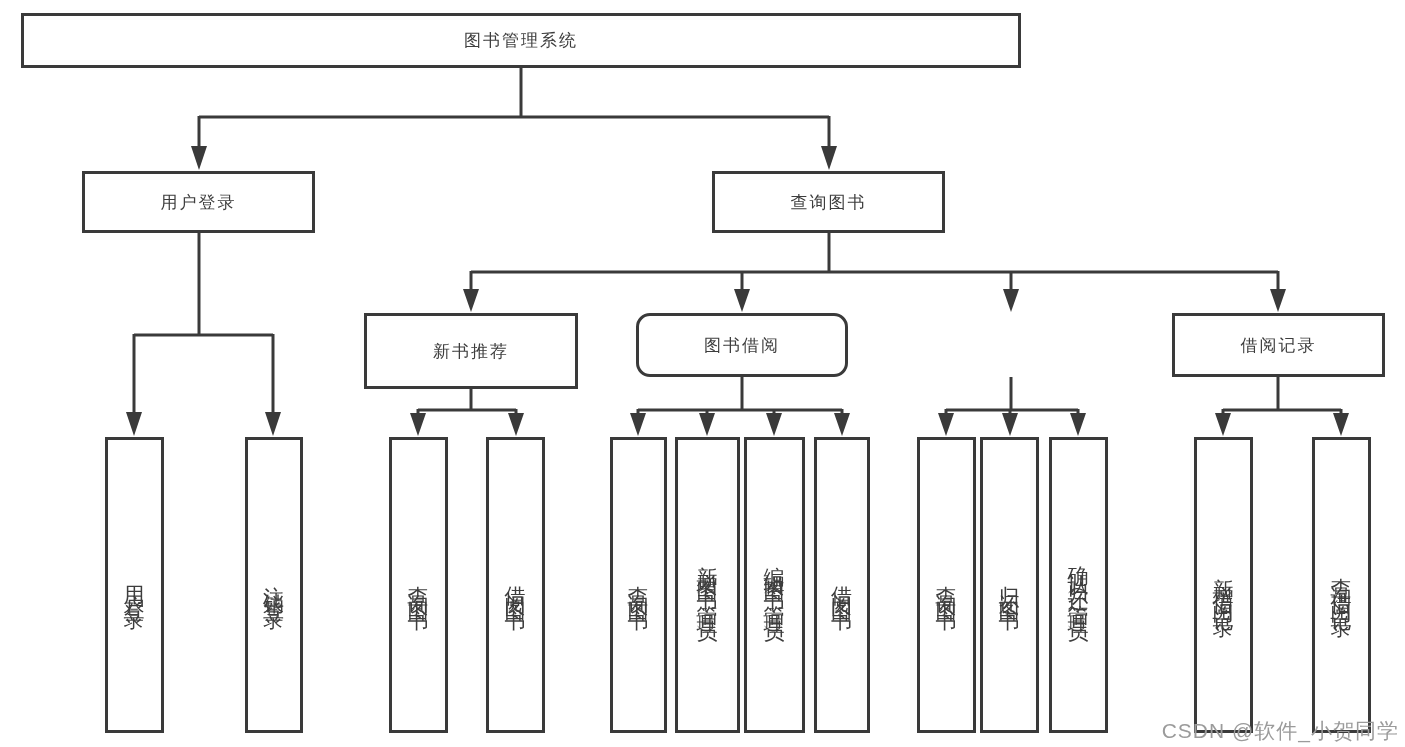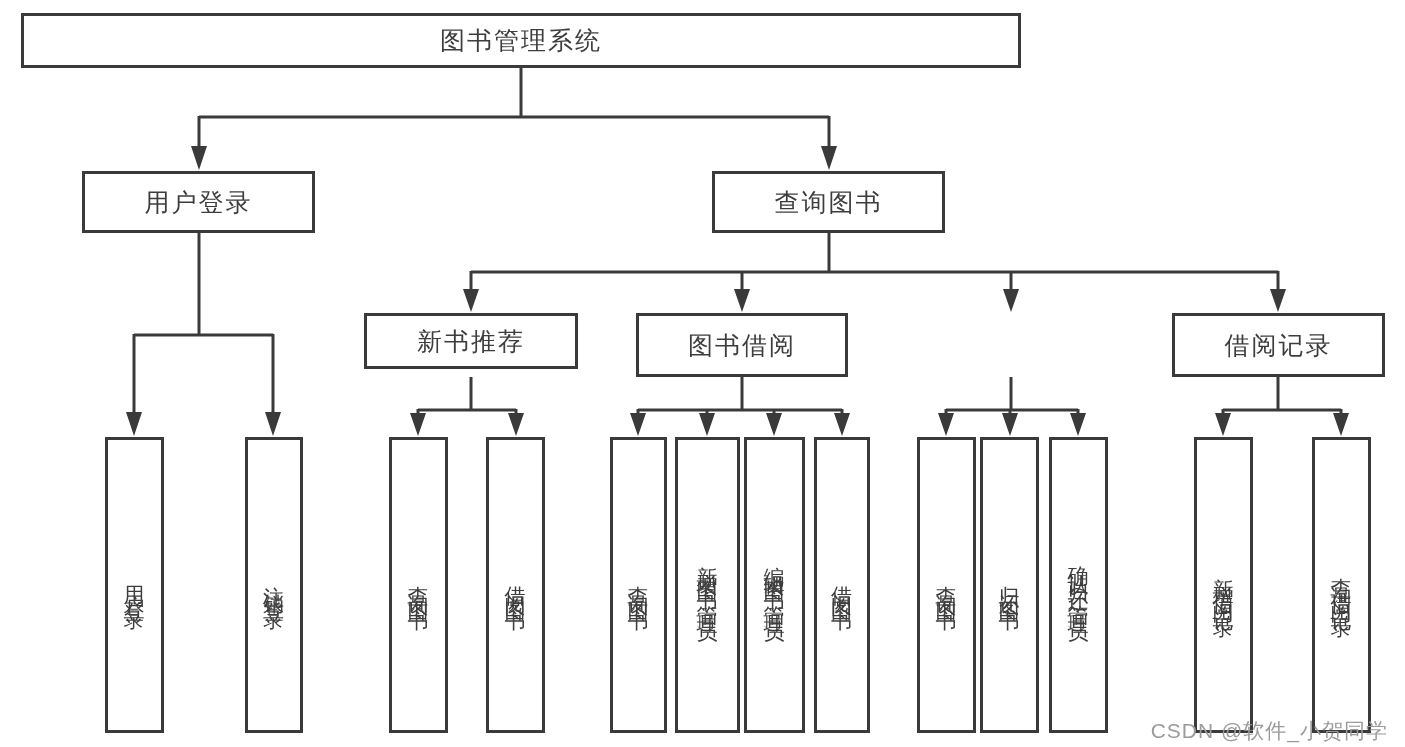--- a/index.html
+++ b/index.html
@@ -21,35 +21,35 @@
     position: absolute;
     box-sizing: border-box;
     background: #ffffff;
     border: 3px solid #3a3a3a;
     display: flex;
     align-items: center;
     justify-content: center;
     color: #3d3d3d;
   }
   .node.h span {
-    font-size: 25px;
+    font-size: 17px;
     letter-spacing: 2px;
     white-space: nowrap;
   }
   .node.v span {
     writing-mode: vertical-rl;
     text-orientation: mixed;
     font-size: 21px;
     letter-spacing: 8px;
     line-height: 1;
     white-space: nowrap;
   }
   .watermark {
     position: absolute;
-    right: 17px;
+    right: 6px;
     bottom: 2px;
     font-size: 21px;
     color: #9b9b9b;
     letter-spacing: 1px;
     white-space: nowrap;
     margin-top: 23px;
   }
 </style>
 </head>
 <body>
@@ -133,24 +133,24 @@
     <span>图书管理系统</span>
   </div>
 
   <div class="node h" style="left:82px; top:171px; width:233px; height:62px;">
     <span>用户登录</span>
   </div>
   <div class="node h" style="left:712px; top:171px; width:233px; height:62px;">
     <span>查询图书</span>
   </div>
 
-  <div class="node h" style="left:364px; top:313px; width:214px; height:56px;justify-content:center;">
+  <div class="node h" style="left:364px; top:313px; width:214px; height:76px;justify-content:center;">
     <span>新书推荐</span>
   </div>
-  <div class="node h" style="left:636px; top:313px; width:212px; height:64px;">
+  <div class="node h" style="left:636px; top:313px; width:212px; height:64px;border-radius:14px;">
     <span>图书借阅</span>
   </div>
   <div class="node h" style="left:1172px; top:313px; width:213px; height:64px;">
     <span>借阅记录</span>
   </div>
 
   <div class="node v" style="left:105px; top:437px; width:59px; height:296px;">
     <span>用户登录</span>
   </div>
   <div class="node v" style="left:245px; top:437px; width:58px; height:296px;">

